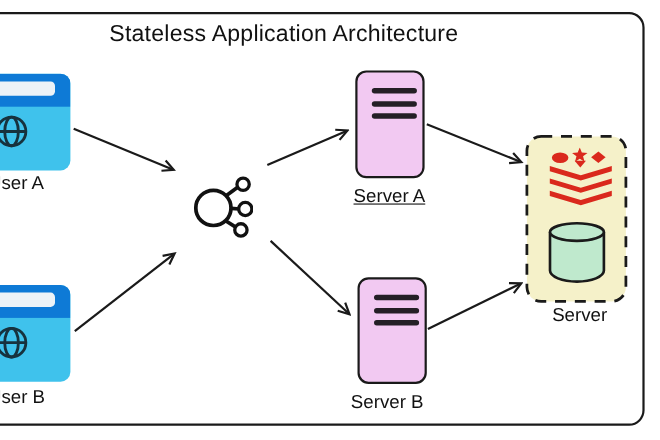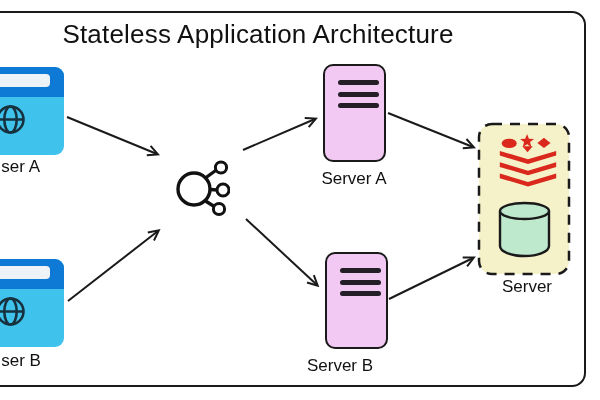--- a/index.html
+++ b/index.html
@@ -1,21 +1,21 @@
 <!DOCTYPE html>
 <html><head>
 <meta charset="utf-8">
 <style>
   html,body{margin:0;padding:0;background:#fff;}
   #canvas{position:relative;width:600px;height:400px;overflow:hidden;
           font-family:"Liberation Sans",sans-serif;color:#111;background:#fff;}
   .abs{position:absolute;}
   #frame{left:-30px;top:11px;width:616px;height:376px;box-sizing:border-box;
          border:2px solid #1a1a1a;border-radius:14px;background:#fff;}
-  #title{left:0;top:19px;width:516px;text-align:center;font-size:26px;
+  #title{left:0;top:19px;width:516px;text-align:center;font-size:21px;
          letter-spacing:.2px;white-space:nowrap;}
   
   .browser{width:86px;height:88px;border-radius:9px;overflow:hidden;background:#3fc2ec;}
   .browser .bar{position:absolute;left:0;top:0;width:100%;height:30px;background:#0e7ad6;}
   .browser .addr{position:absolute;left:5px;top:7px;width:67px;height:13px;
                  border-radius:4px;background:#edf3f7;}
   .browser .globe{position:absolute;left:16px;top:36px;}
   .node-label{font-size:17px;white-space:nowrap;}
   .centered{text-align:center;}
   
@@ -70,28 +70,28 @@
       <circle cx="55" cy="34" r="6" stroke-width="3"></circle>
       <circle cx="51" cy="53" r="5.6" stroke-width="3"></circle>
     </g>
   </svg>
 
   <div class="abs server" style="left:323px;top:64px;height:98px;">
     <div class="slot" style="top:14px;"></div>
     <div class="slot" style="top:26px;"></div>
     <div class="slot" style="top:37px;"></div>
   </div>
-  <div class="abs node-label centered" style="left:294px;top:169px;width:120px;">Server A</div>
+  <div class="abs node-label centered" style="left:294px;top:169px;width:120px;text-decoration:underline;">Server A</div>
 
   <div class="abs server" style="left:325px;top:252px;height:97px;">
     <div class="slot" style="top:14px;"></div>
     <div class="slot" style="top:26px;"></div>
     <div class="slot" style="top:37px;"></div>
   </div>
-  <div class="abs node-label centered" style="left:280px;top:356px;width:120px;">Server B</div>
+  <div class="abs node-label centered" style="left:292px;top:356px;width:120px;">Server B</div>
 
   <svg class="abs" style="left:476px;top:121px;" width="96" height="156" viewBox="0 0 96 156">
     <rect x="3" y="3" width="90" height="150" rx="13" fill="#f5f1c9" stroke="#1a1a1a" stroke-width="2.5" stroke-dasharray="10 8"></rect>
   </svg>
 
   <svg class="abs" style="left:496px;top:134px;" width="64" height="62" viewBox="0 0 64 66">
     <g fill="#da291c">
       <ellipse cx="12" cy="10" rx="8" ry="5"></ellipse>
       <polygon points="31,0 33,5 38.5,5.4 34.2,8.6 35.6,14 31,10.9 26.4,14 27.8,8.6 23.5,5.4 29,5"></polygon>
       <polygon points="49,4 56,9.5 49,15 42,9.5"></polygon>

